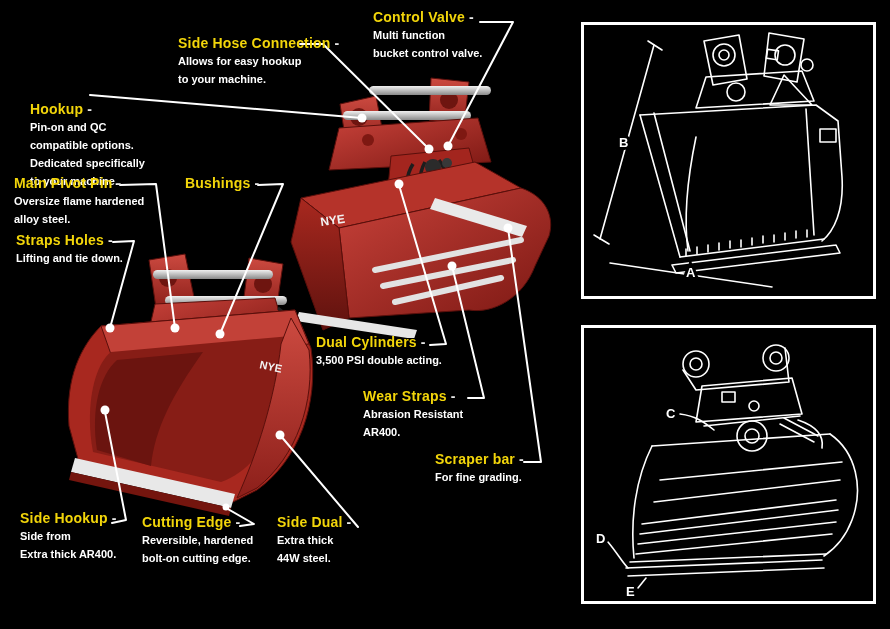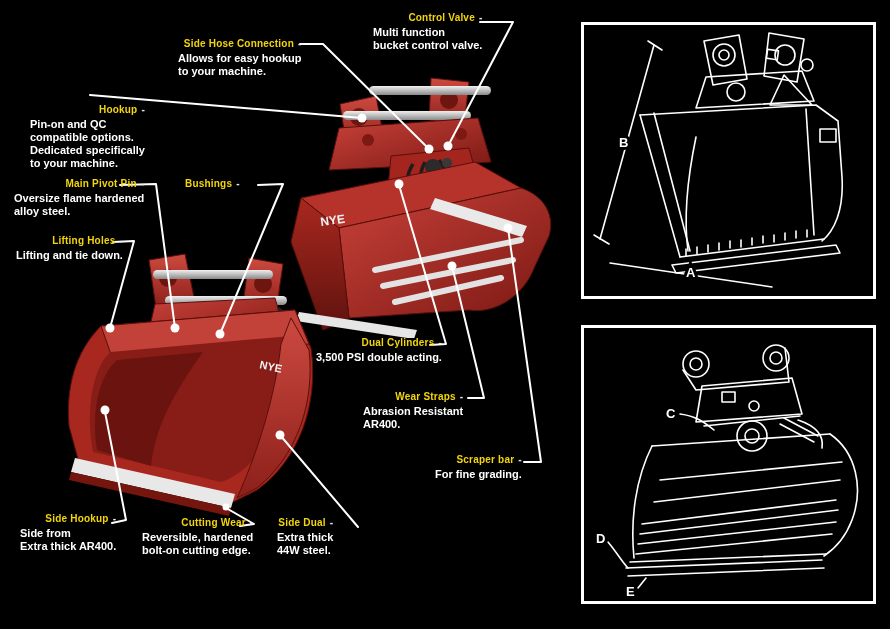--- a/index.html
+++ b/index.html
@@ -1,24 +1,24 @@
 <!DOCTYPE html>
 <html style="--yellow: #F2D50A;"><head>
 <meta charset="utf-8">
 <style>
   html,body{margin:0;padding:0;background:#000;}
   body{width:890px;height:629px;overflow:hidden;font-family:"Liberation Sans",sans-serif;}
   #stage{position:relative;width:890px;height:629px;background:#000;}
 
   
   .callout{position:absolute;z-index:6;}
-  .callout-title{font-size:10px;font-weight:800;color:var(--yellow,#F2D50A);
-     line-height:15px;letter-spacing:.2px;white-space:nowrap;text-align:right;}
+  .callout-title{font-size:14px;font-weight:800;color:var(--yellow,#F2D50A);
+     line-height:15px;letter-spacing:.2px;white-space:nowrap;}
   .callout-title .dash{color:#e8e8e8;font-weight:800;padding-left:4px;}
-  .callout-desc{font-size:11px;font-weight:700;color:#fff;line-height:13px;
+  .callout-desc{font-size:11px;font-weight:700;color:#fff;line-height:18px;
      white-space:pre-line;margin-top:1px;}
 
   
   .spec-box{position:absolute;border:3px solid #fff;background:#000;z-index:2;box-sizing:border-box;}
   .spec-box svg{display:block;}
   .dimtext{font-family:"Liberation Sans",sans-serif;font-weight:800;font-size:13px;
      fill:#fff;stroke:#000;stroke-width:6px;paint-order:stroke;}
 
   .layer{position:absolute;z-index:3;}
   #leader-overlay{position:absolute;left:0;top:0;z-index:5;pointer-events:none;}
@@ -152,21 +152,21 @@
   </div>
   <div class="callout" style="left:14px;top:176px;">
     <div class="callout-title"><span>Main Pivot Pin</span><span class="dash">-</span></div>
     <div class="callout-desc">Oversize flame hardened
 alloy steel.</div>
   </div>
   <div class="callout" style="left:185px;top:176px;">
     <div class="callout-title"><span>Bushings</span><span class="dash">-</span></div>
   </div>
   <div class="callout" style="left:16px;top:233px;">
-    <div class="callout-title"><span>Lifting Holes</span><span class="dash">-</span></div>
+    <div class="callout-title"><span>Straps Holes</span><span class="dash">-</span></div>
     <div class="callout-desc">Lifting and tie down.</div>
   </div>
   <div class="callout" style="left:316px;top:335px;">
     <div class="callout-title"><span>Dual Cylinders</span><span class="dash">-</span></div>
     <div class="callout-desc">3,500 PSI double acting.</div>
   </div>
   <div class="callout" style="left:363px;top:389px;">
     <div class="callout-title"><span>Wear Straps</span><span class="dash">-</span></div>
     <div class="callout-desc">Abrasion Resistant
 AR400.</div>
@@ -174,21 +174,21 @@
   <div class="callout" style="left:435px;top:452px;">
     <div class="callout-title"><span>Scraper bar</span><span class="dash">-</span></div>
     <div class="callout-desc">For fine grading.</div>
   </div>
   <div class="callout" style="left:20px;top:511px;">
     <div class="callout-title"><span>Side Hookup</span><span class="dash">-</span></div>
     <div class="callout-desc">Side from
 Extra thick AR400.</div>
   </div>
   <div class="callout" style="left:142px;top:515px;">
-    <div class="callout-title"><span>Cutting Wear</span><span class="dash">-</span></div>
+    <div class="callout-title"><span>Cutting Edge</span><span class="dash">-</span></div>
     <div class="callout-desc">Reversible, hardened
 bolt-on cutting edge.</div>
   </div>
   <div class="callout" style="left:277px;top:515px;">
     <div class="callout-title"><span>Side Dual</span><span class="dash">-</span></div>
     <div class="callout-desc">Extra thick
 44W steel.</div>
   </div>
 
   <div class="spec-box" style="left:581px;top:22px;width:295px;height:277px;">

